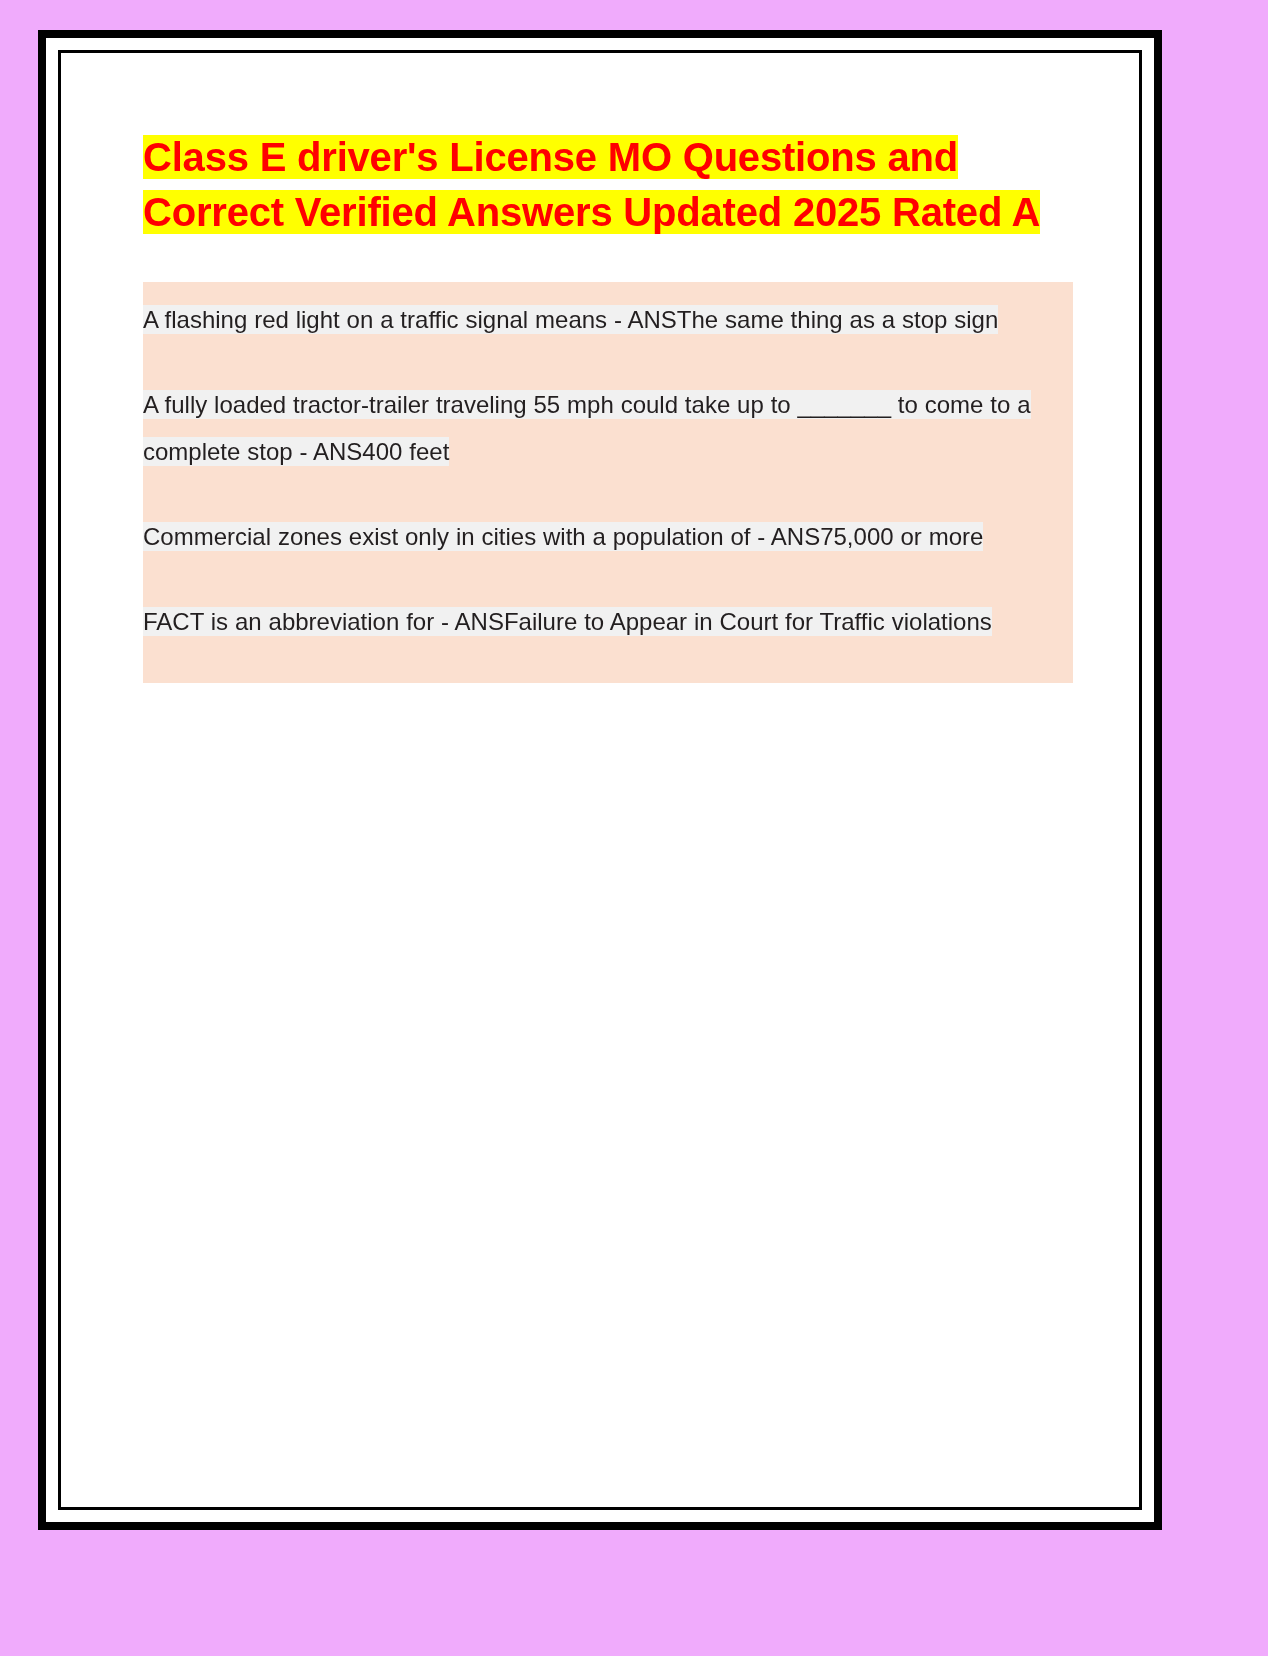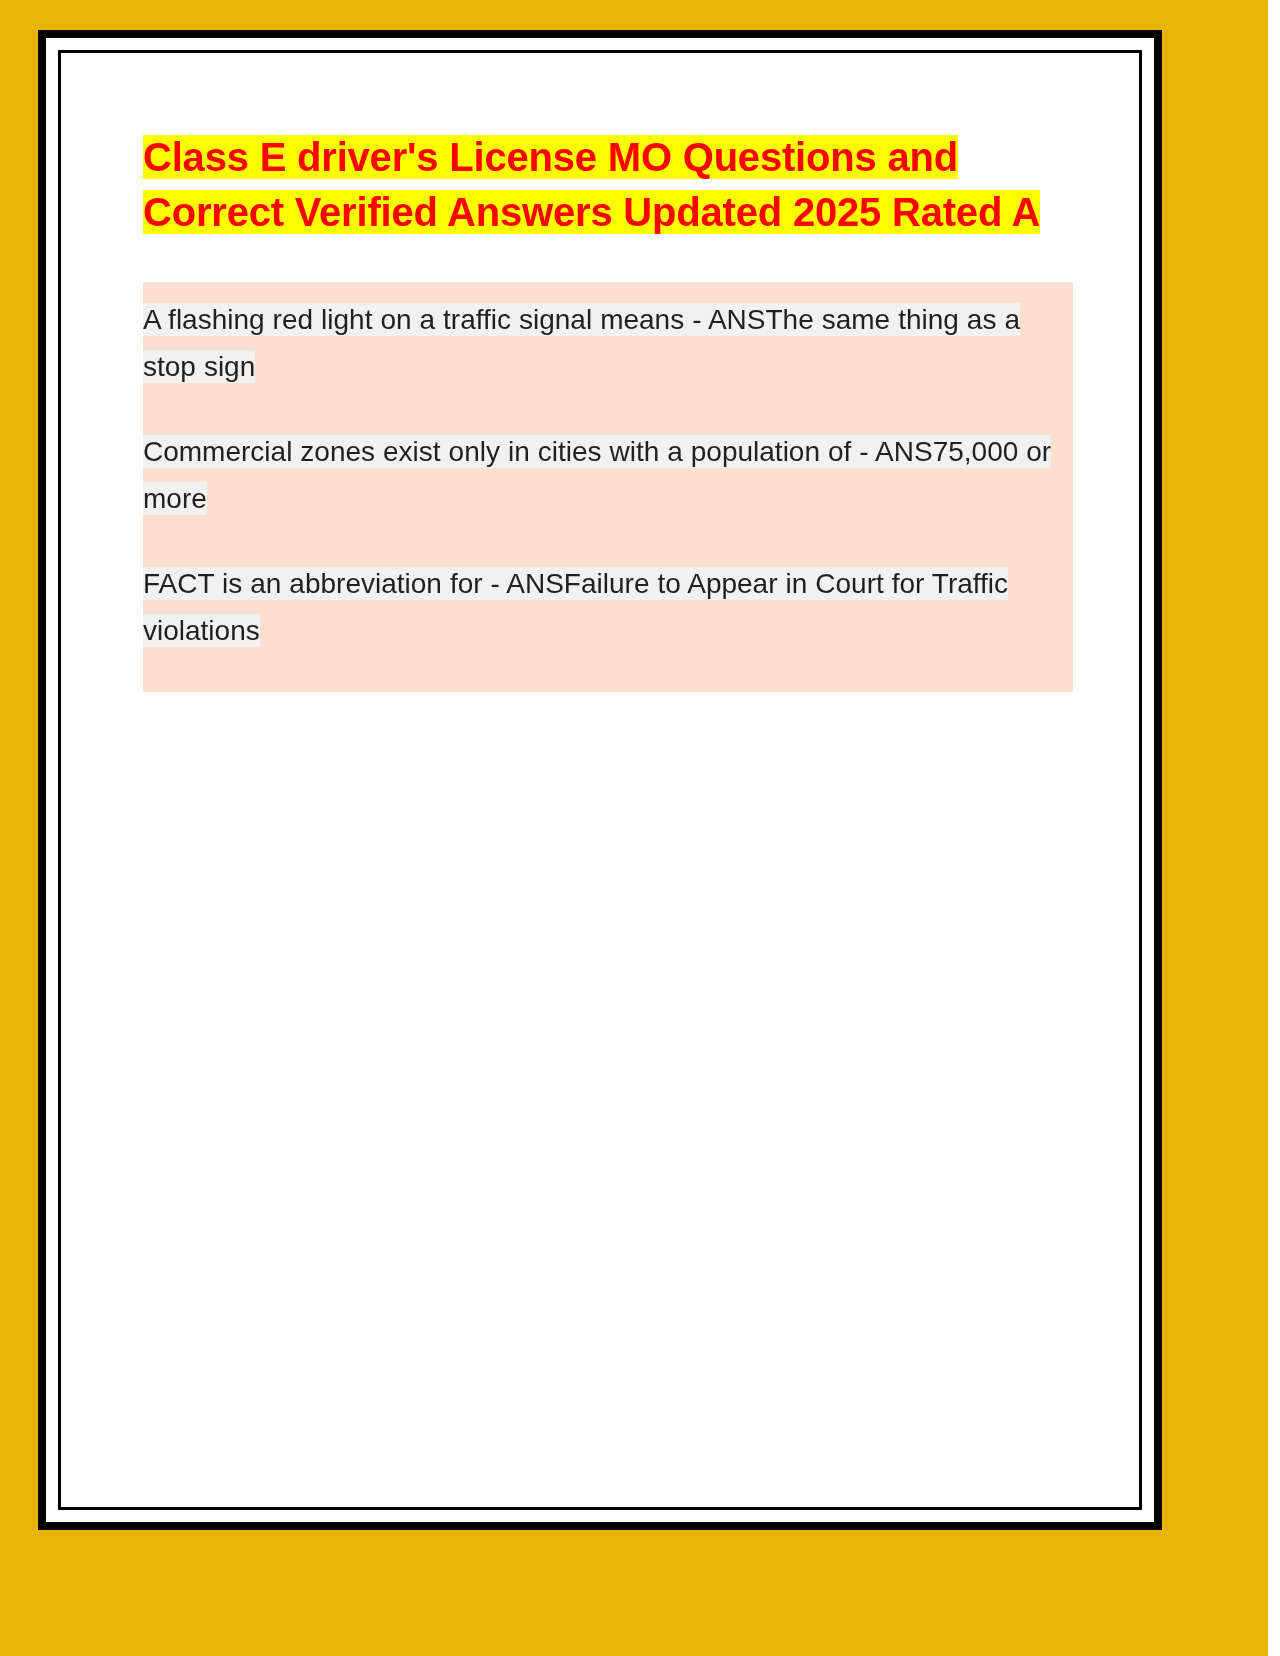--- a/index.html
+++ b/index.html
@@ -10,21 +10,21 @@
   body {
     width: 1280px;
     height: 1656px;
     font-family: "Liberation Sans", sans-serif;
     -webkit-font-smoothing: antialiased;
   }
   .page {
     position: relative;
     width: 1268px;
     height: 1656px;
-    background: #eab308;
+    background: #f0abfc;
     box-sizing: border-box;
   }
   
   .frame-outer {
     position: absolute;
     left: 38px;
     top: 30px;
     width: 1124px;
     height: 1500px;
     border: 8px solid #000000;
@@ -72,21 +72,21 @@
     padding: 0;
     list-style: none;
   }
   .qa-item {
     margin: 0;
     padding: 0 0 38px 0;
   }
   .qa-item:last-child {
   }
   .qa-text {
-    font-size: 28px;
+    font-size: 24px;
     line-height: 47px;
     color: #231f20;
     margin: 0;
     word-spacing: 0.2px;
   }
   .qa-text span.seg {
     background: #f1f1f1;
     box-decoration-break: clone;
     -webkit-box-decoration-break: clone;
     padding: 1px 0;
@@ -105,20 +105,23 @@
 
     <h1 class="doc-title"><span class="hl">Class E driver's License MO Questions and Correct Verified Answers Updated 2025 Rated A</span></h1>
 
     <div class="qa-block">
       <div class="qa-spacer-top"></div>
       <ul class="qa-list">
         <li class="qa-item">
           <p class="qa-text"><span class="seg">A flashing red light on a traffic signal means - ANSThe same thing as a stop sign</span></p>
         </li>
         <li class="qa-item">
+          <p class="qa-text"><span class="seg">A fully loaded tractor-trailer traveling 55 mph could take up to _______ to come to a complete stop - ANS400 feet</span></p>
+        </li>
+        <li class="qa-item">
           <p class="qa-text"><span class="seg">Commercial zones exist only in cities with a population of - ANS75,000 or more</span></p>
         </li>
         <li class="qa-item">
           <p class="qa-text"><span class="seg">FACT is an abbreviation for - ANSFailure to Appear in Court for Traffic violations</span></p>
         </li>
       </ul>
     </div>
 
   </div>
 </div>

